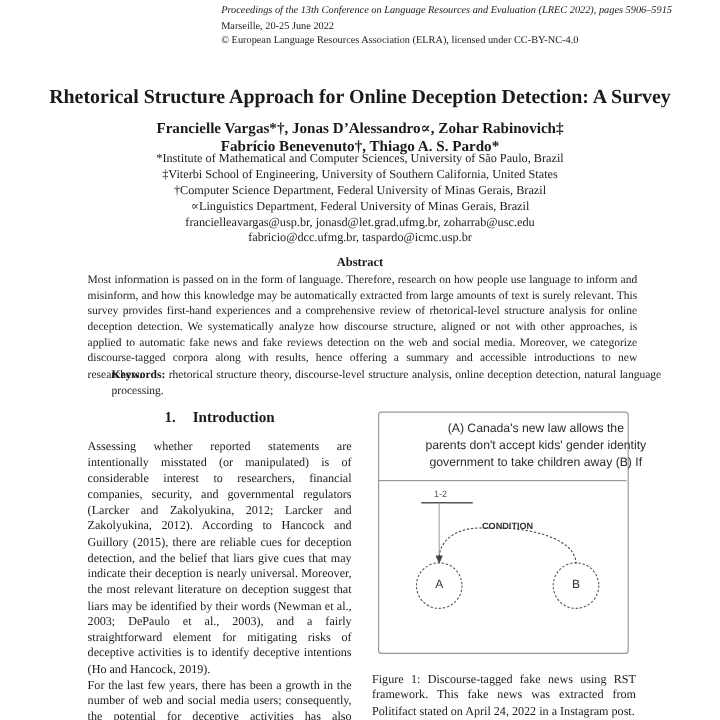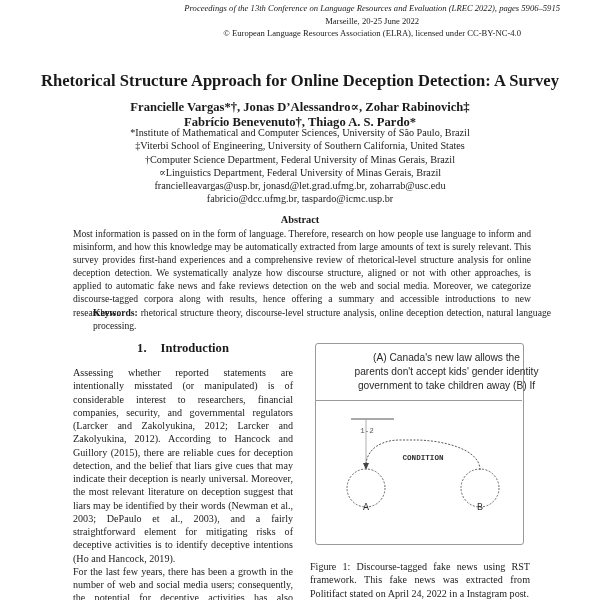--- a/index.html
+++ b/index.html
@@ -1,38 +1,38 @@
 <!DOCTYPE html>
 <html><head>
 <meta charset="utf-8">
 <style>
   html, body { margin: 0; padding: 0; background: #ffffff; }
   body { width: 600px; height: 600px; position: relative; overflow: hidden;
          font-family: "Liberation Serif", "DejaVu Serif", serif; color: #1a1a1a; }
   .abs { position: absolute; }
-  .header { right: 40px; top: 2px; text-align: center; font-size: 8.6px; line-height: 12.5px; }
+  .header { right: 40px; top: 2px; text-align: left; font-size: 8.6px; line-height: 12.5px; }
   .header .venue { font-style: italic; }
   .title { left: 0; width: 600px; top: 71px; text-align: center; font-weight: bold; font-size: 16.6px; }
   .authors { left: 0; width: 600px; top: 100px; text-align: center; font-weight: bold; font-size: 12.6px; line-height: 14.5px; }
   .affils { left: 0; width: 600px; top: 126px; text-align: center; font-size: 10.2px; line-height: 13.3px; }
   .abstract-head { left: 0; width: 600px; top: 214px; text-align: center; font-weight: bold; font-size: 10.4px; }
   .abstract { left: 73px; width: 458px; top: 227px; font-size: 9.6px; line-height: 13.1px; text-align: justify; }
   .keywords { left: 73px; width: 458px; top: 306px; font-size: 9.6px; line-height: 13.1px; text-align: justify; margin-left: 20px; }
   .keywords b { font-weight: bold; }
   .sec-head { left: 73px; width: 220px; top: 341px; text-align: center; font-weight: bold; font-size: 12.6px; }
   .sec-head .num { margin-right: 14px; }
   .col-left { left: 73px; width: 220px; top: 366px; font-size: 10.1px; line-height: 13.25px; text-align: justify; }
   .col-left p { margin: 0; hyphens: auto; }
   .fig-box { left: 315px; top: 343px; width: 207px; height: 200px; border: 1px solid #9a9a9a; border-radius: 3px; }
   .fig-text-box { left: 315px; top: 343px; width: 207px; height: 57px; border-bottom: 1px solid #9a9a9a; }
   .fig-text { position: absolute; left: 0; top: 8px; width: 207px; text-align: center;
               font-family: "Liberation Sans", "DejaVu Sans", sans-serif; font-size: 10.2px; line-height: 14px; color: #2a2a2a; margin-left: 28px; }
   .diagram { left: 315px; top: 400px; width: 207px; height: 143px; }
   .caption { left: 310px; width: 220px; top: 560px; font-size: 10.1px; line-height: 13.3px; text-align: justify; }
-  .sans { font-family: Liberation Mono, monospace; margin-top: 20px; }
+  .sans { font-family: Liberation Sans, sans-serif; }
 </style>
 </head>
 <body>
 
 <div class="abs header">
   <div class="venue">Proceedings of the 13th Conference on Language Resources and Evaluation (LREC 2022), pages 5906–5915</div>
   <div>Marseille, 20-25 June 2022</div>
   <div>© European Language Resources Association (ELRA), licensed under CC-BY-NC-4.0</div>
 </div>
 

